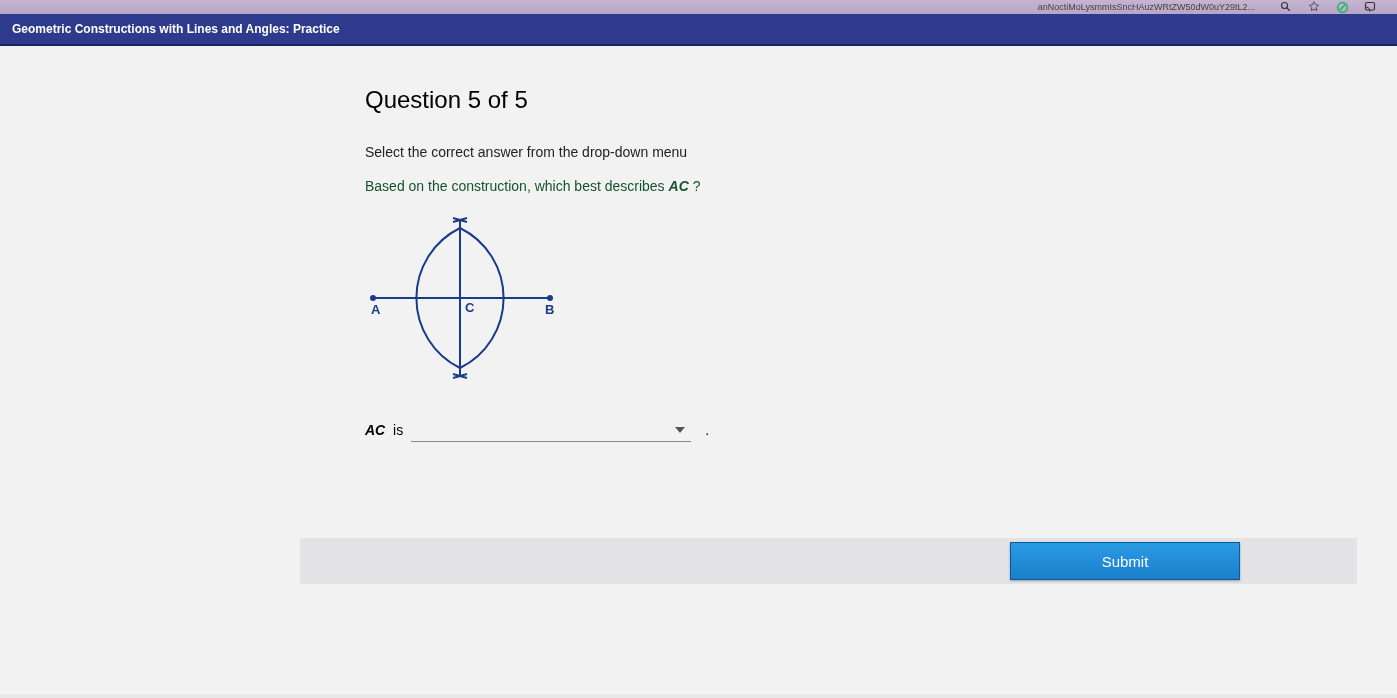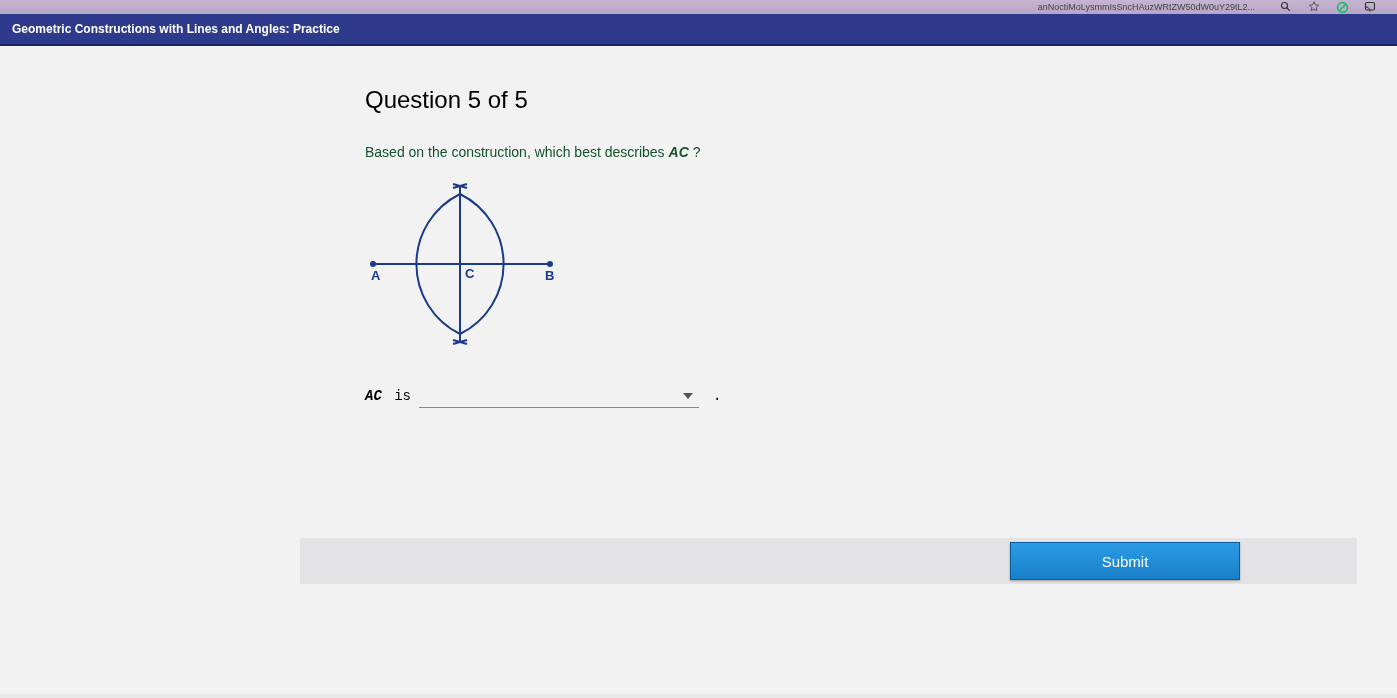--- a/index.html
+++ b/index.html
@@ -64,21 +64,20 @@
     margin: 10px 0 30px 0;
     width: 200px;
     height: 180px;
   }
   .answer-row {
     display: flex;
     align-items: center;
     gap: 8px;
     margin-top: 30px;
     font-size: 14px;
-    font-family: Liberation Mono, monospace;
   }
   .answer-row .italic-seg { margin-right: 4px; }
   .dropdown {
     width: 280px;
     height: 24px;
     border: none;
     border-bottom: 1px solid #888;
     background: transparent;
     position: relative;
     display: inline-flex;
@@ -154,20 +153,21 @@
 </div>
 
 <div class="header-bar">
   <span>Geometric Constructions with Lines and Angles: Practice</span>
 </div>
 
 <div class="content-wrap">
 
   <div class="question-block">
     <h2 class="q-title">Question 5 of 5</h2>
+    <p class="q-instr">Select the correct answer from the drop-down menu</p>
     <p class="q-prompt">
       <span>Based on the construction, which best describes </span><span class="italic-seg">AC</span><span> ?</span>
     </p>
 
     <div class="diagram">
       <svg viewBox="0 0 200 180" width="200" height="180">
 
         <line x1="8" y1="90" x2="185" y2="90" stroke="#1a3a8a" stroke-width="2"></line>
         <circle cx="8" cy="90" r="3" fill="#1a3a8a"></circle>
         <circle cx="185" cy="90" r="3" fill="#1a3a8a"></circle>

